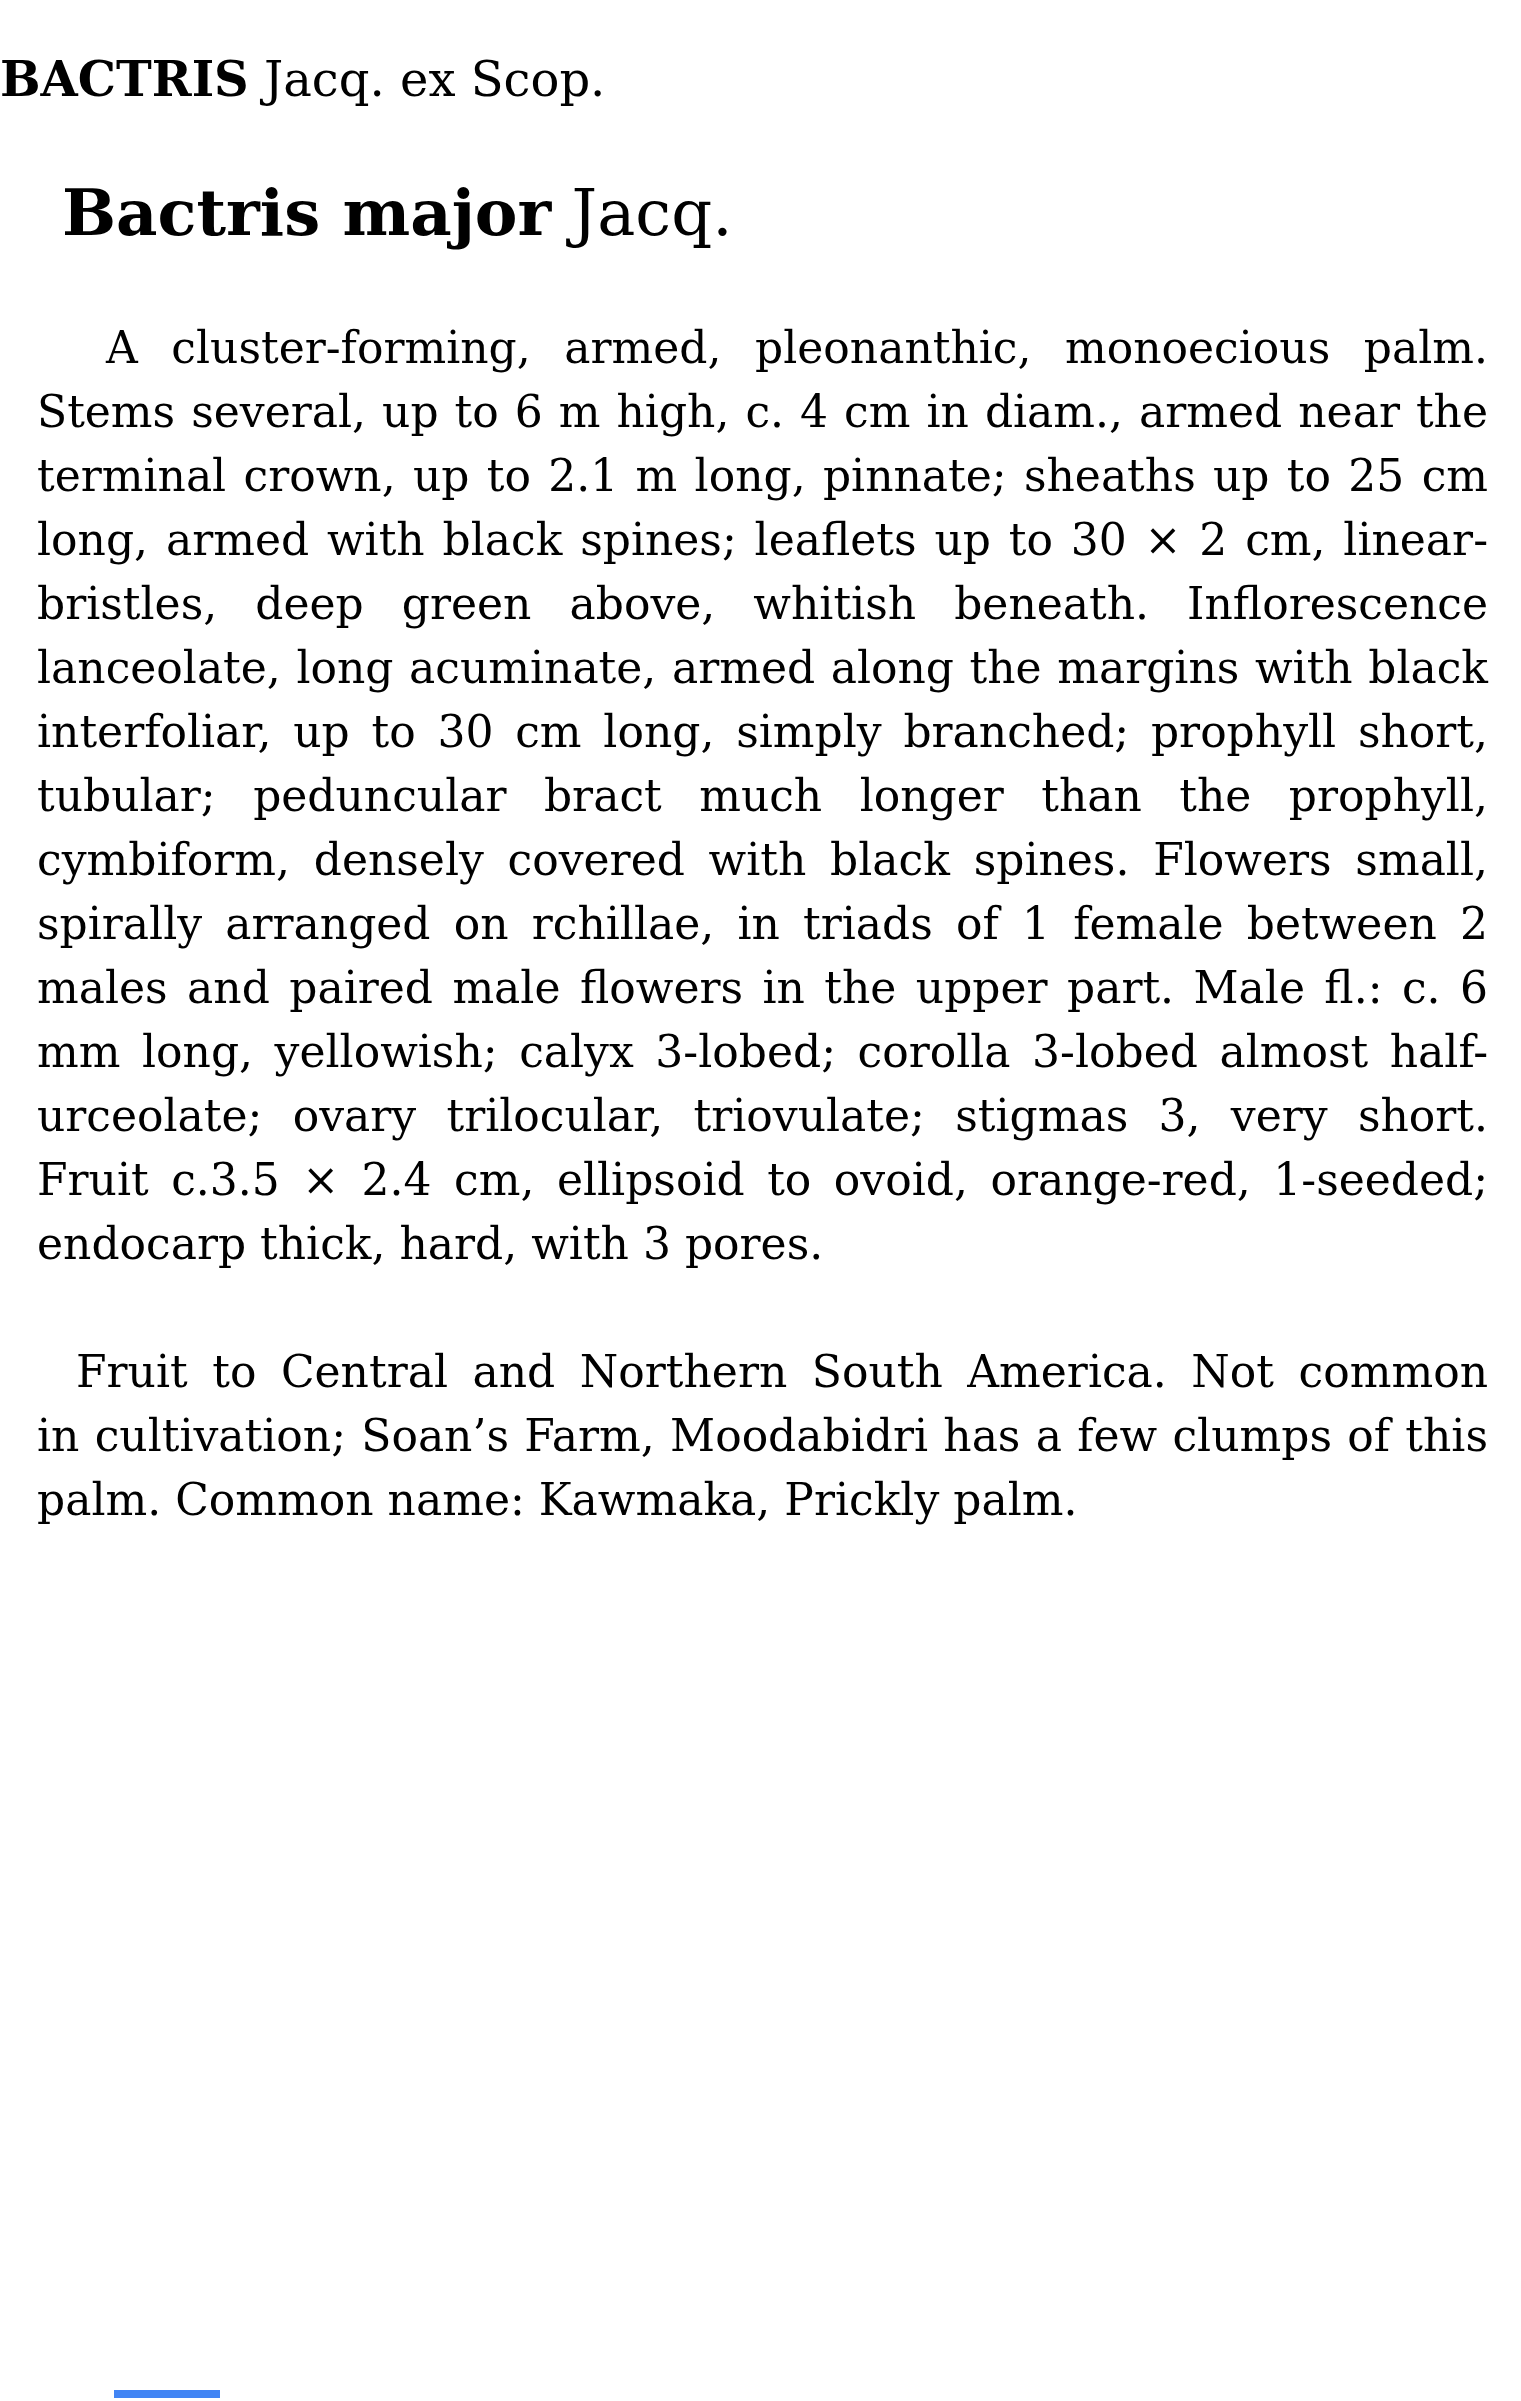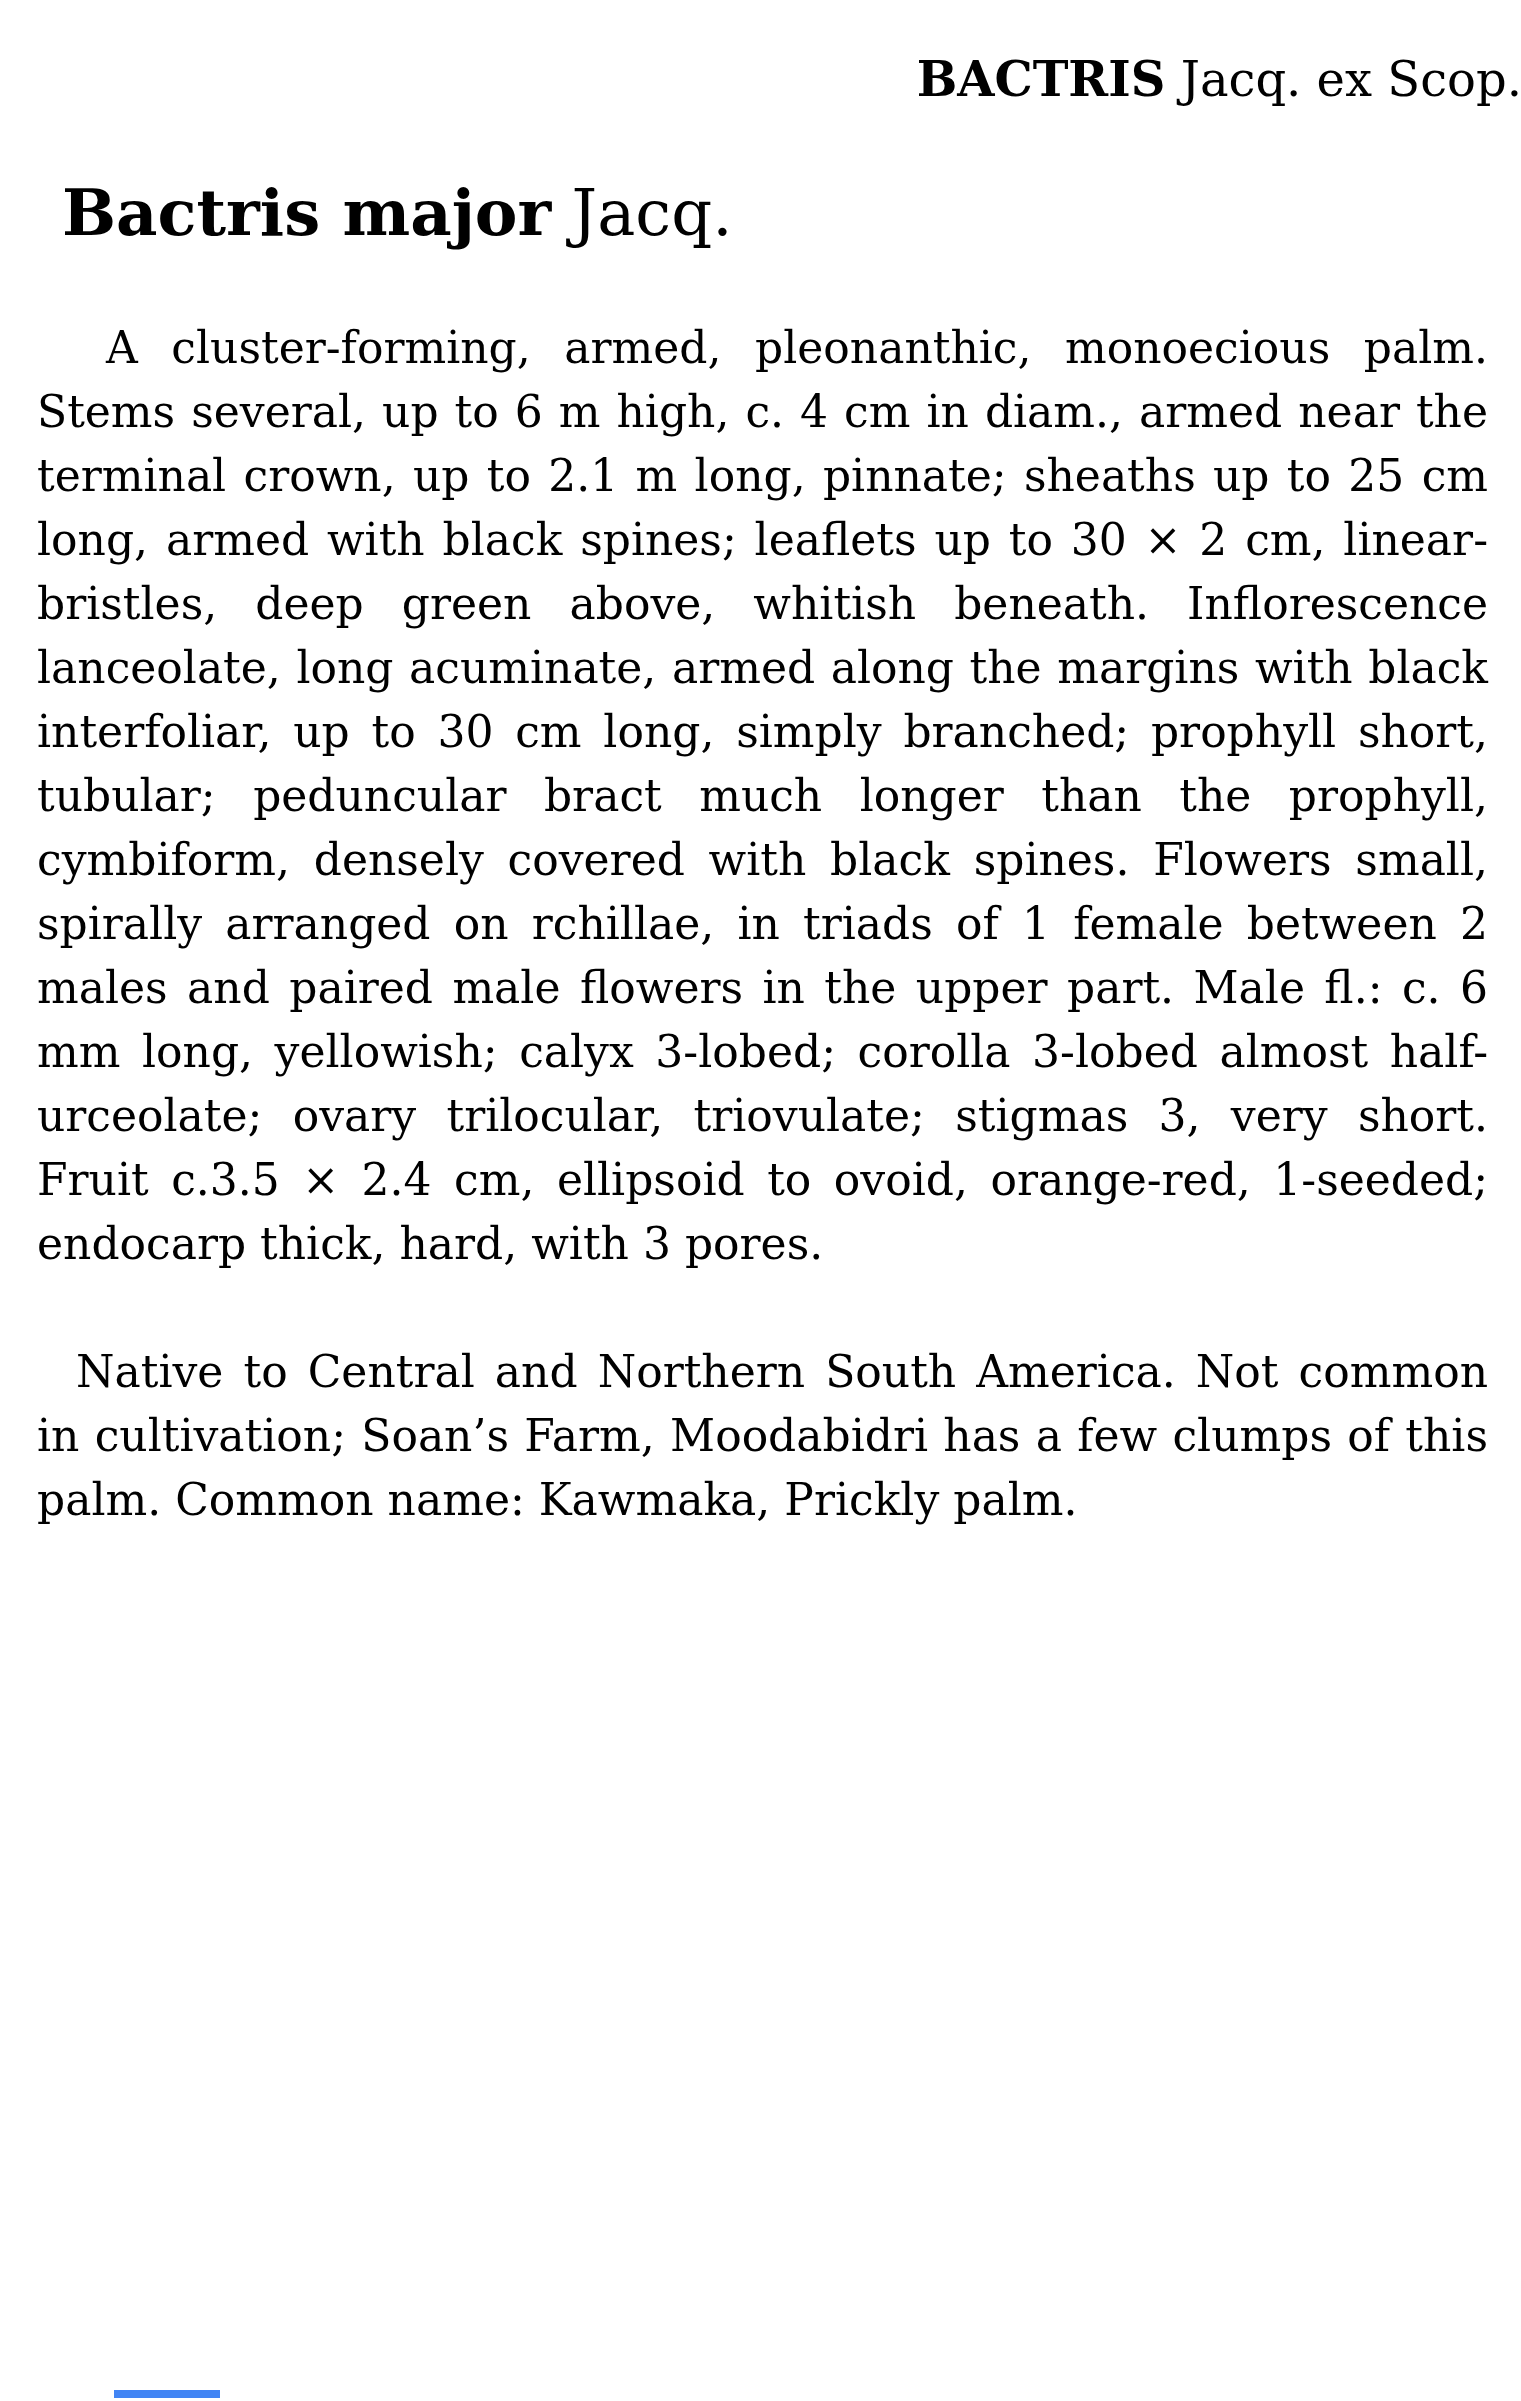--- a/index.html
+++ b/index.html
@@ -7,21 +7,21 @@
     position: relative;
     width: 1522px;
     height: 2401px;
     background: #ffffff;
     color: #000000;
     font-family: "DejaVu Serif", "Liberation Serif", serif;
     overflow: hidden;
   }
   .title {
     padding-top: 51px;
-    text-align: right;
+    text-align: left;
     font-size: 48px;
     line-height: 57px;
   }
   .b { font-weight: bold; }
   .species {
     margin: 76px 35px 0 37px;
     padding-left: 25px;
     font-size: 64px;
     line-height: 57px;
   }
@@ -68,21 +68,21 @@
         <div class="line">tubular; peduncular bract much longer than the prophyll,</div>
         <div class="line">cymbiform, densely covered with black spines. Flowers small,</div>
         <div class="line">spirally arranged on rchillae, in triads of 1 female between 2</div>
         <div class="line">males and paired male flowers in the upper part. Male fl.: c. 6</div>
         <div class="line">mm long, yellowish; calyx 3-lobed; corolla 3-lobed almost half-</div>
         <div class="line">urceolate; ovary trilocular, triovulate; stigmas 3, very short.</div>
         <div class="line">Fruit c.3.5 × 2.4 cm, ellipsoid to ovoid, orange-red, 1-seeded;</div>
         <div class="line last">endocarp thick, hard, with 3 pores.</div>
       </div>
       <div class="para p1">
-        <div class="line first">Native to Central and Northern South America. Not common</div>
+        <div class="line first">Fruit to Central and Northern South America. Not common</div>
         <div class="line">in cultivation; Soan’s Farm, Moodabidri has a few clumps of this</div>
         <div class="line last">palm. Common name: Kawmaka, Prickly palm.</div>
       </div>
     </div>
 
   <div class="bottom-bar" style="background: rgb(66, 133, 244);"></div>
 
 </div>
 
 

